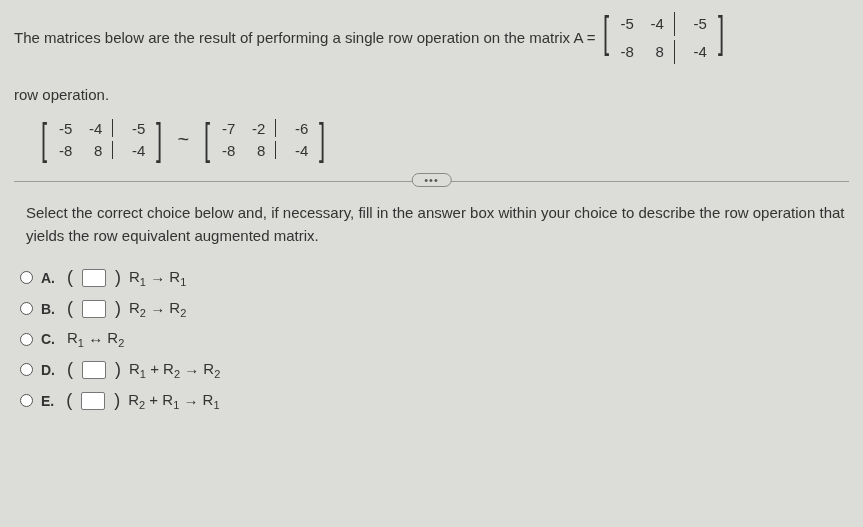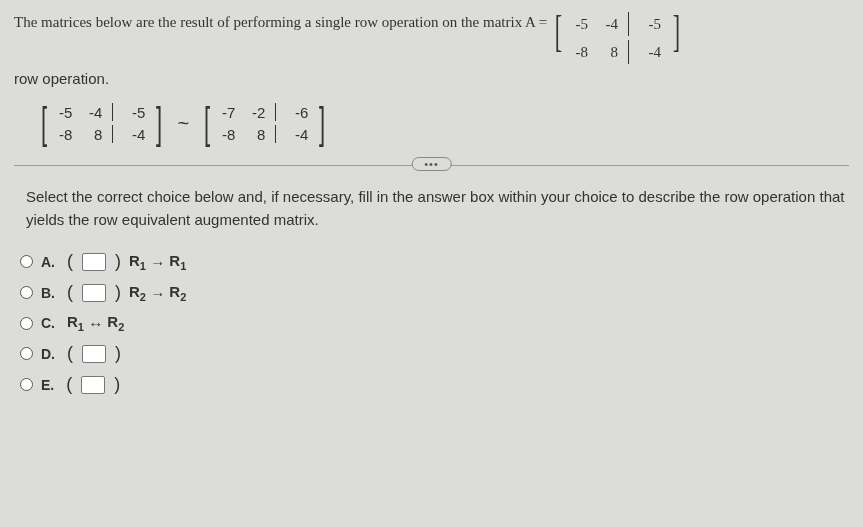--- a/index.html
+++ b/index.html
@@ -8,24 +8,23 @@
     height: 527px;
     background: #dcdcd9;
     font-family: Arial, sans-serif;
     font-size: 15px;
     color: #333;
     padding: 10px 14px;
     position: relative;
   }
   .prompt-line {
     display: flex;
-    align-items: flex-start;
+    align-items: center;
     flex-wrap: wrap;
     line-height: 1.6;
-    font-family: Liberation Serif, serif;
   }
   .inline-text { white-space: pre; }
   .bracket-wrap {
     display: inline-flex;
     align-items: stretch;
     margin: 0 4px;
   }
   .bracket {
     font-size: 44px;
     line-height: 44px;
@@ -41,21 +40,21 @@
     padding: 2px 0;
     font-size: 15px;
   }
   .mat .cell { text-align: right; min-width: 22px; }
   .aug {
     width: 1px;
     background: #333;
     align-self: stretch;
     margin: 0 2px;
   }
-  .row2 { margin-top: 4px; }
+  .row2 { margin-top: 20px; }
   .eq-row {
     display: flex;
     align-items: center;
     margin: 14px 0 10px 20px;
   }
   .tilde { font-size: 20px; margin: 0 8px; }
   .divider-wrap {
     position: relative;
     margin: 20px 0;
     border-top: 1px solid #9a9a97;
@@ -100,21 +99,21 @@
   }
   .input-box {
     width: 24px;
     height: 18px;
     border: 1px solid #777;
     background: #fff;
     border-radius: 2px;
     margin: 0 1px;
     display: inline-block;
   }
-  .math { font-size: 15px; font-weight: bold; }
+  .math { font-size: 15px; }
   sub { font-size: 11px; }
 </style>
 </head>
 <body>
 
 <div class="prompt-line">
   <span class="inline-text">The matrices below are the result of performing a single row operation on the matrix A =</span>
   <span class="bracket-wrap">
     <span class="bracket">[</span>
     <span class="mat">
@@ -201,23 +200,25 @@
     <span class="opt-label">C.</span>
     <span class="math">R<sub>1</sub> ↔ R<sub>2</sub></span>
   </div>
 
   <div class="opt">
     <span class="radio"></span>
     <span class="opt-label">D.</span>
     <span class="paren">(</span>
     <span class="input-box"></span>
     <span class="paren">)</span>
+    <span class="math">R<sub>1</sub> + R<sub>2</sub> → R<sub>2</sub></span>
   </div>
 
   <div class="opt">
     <span class="radio"></span>
     <span class="opt-label">E.</span>
     <span class="paren">(</span>
     <span class="input-box"></span>
     <span class="paren">)</span>
+    <span class="math">R<sub>2</sub> + R<sub>1</sub> → R<sub>1</sub></span>
   </div>
 
 </div>
 
 </body></html>

